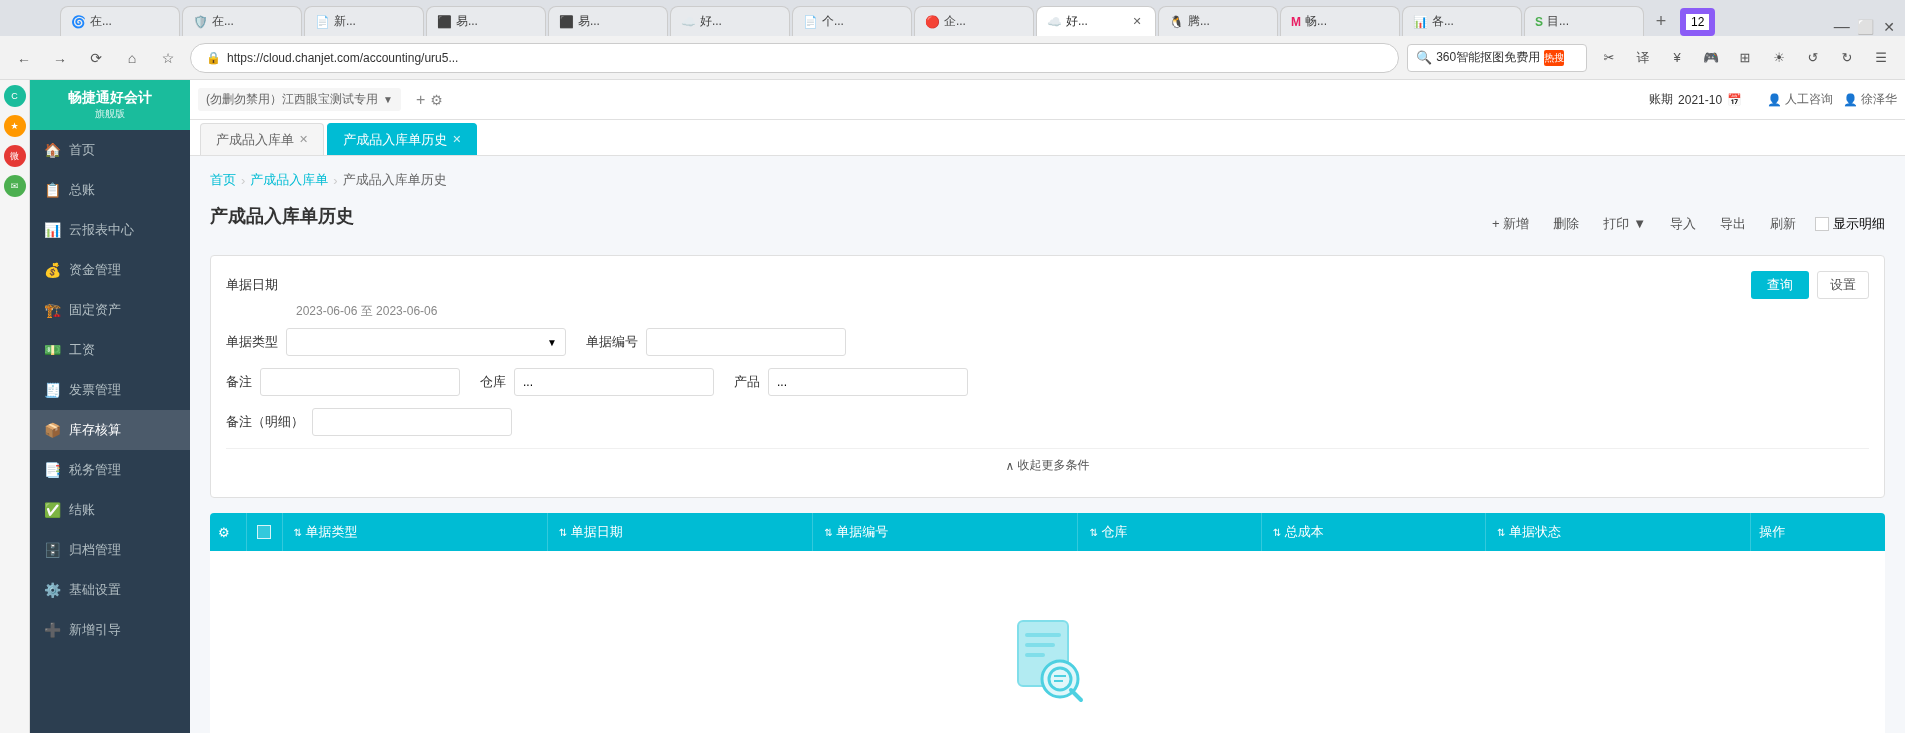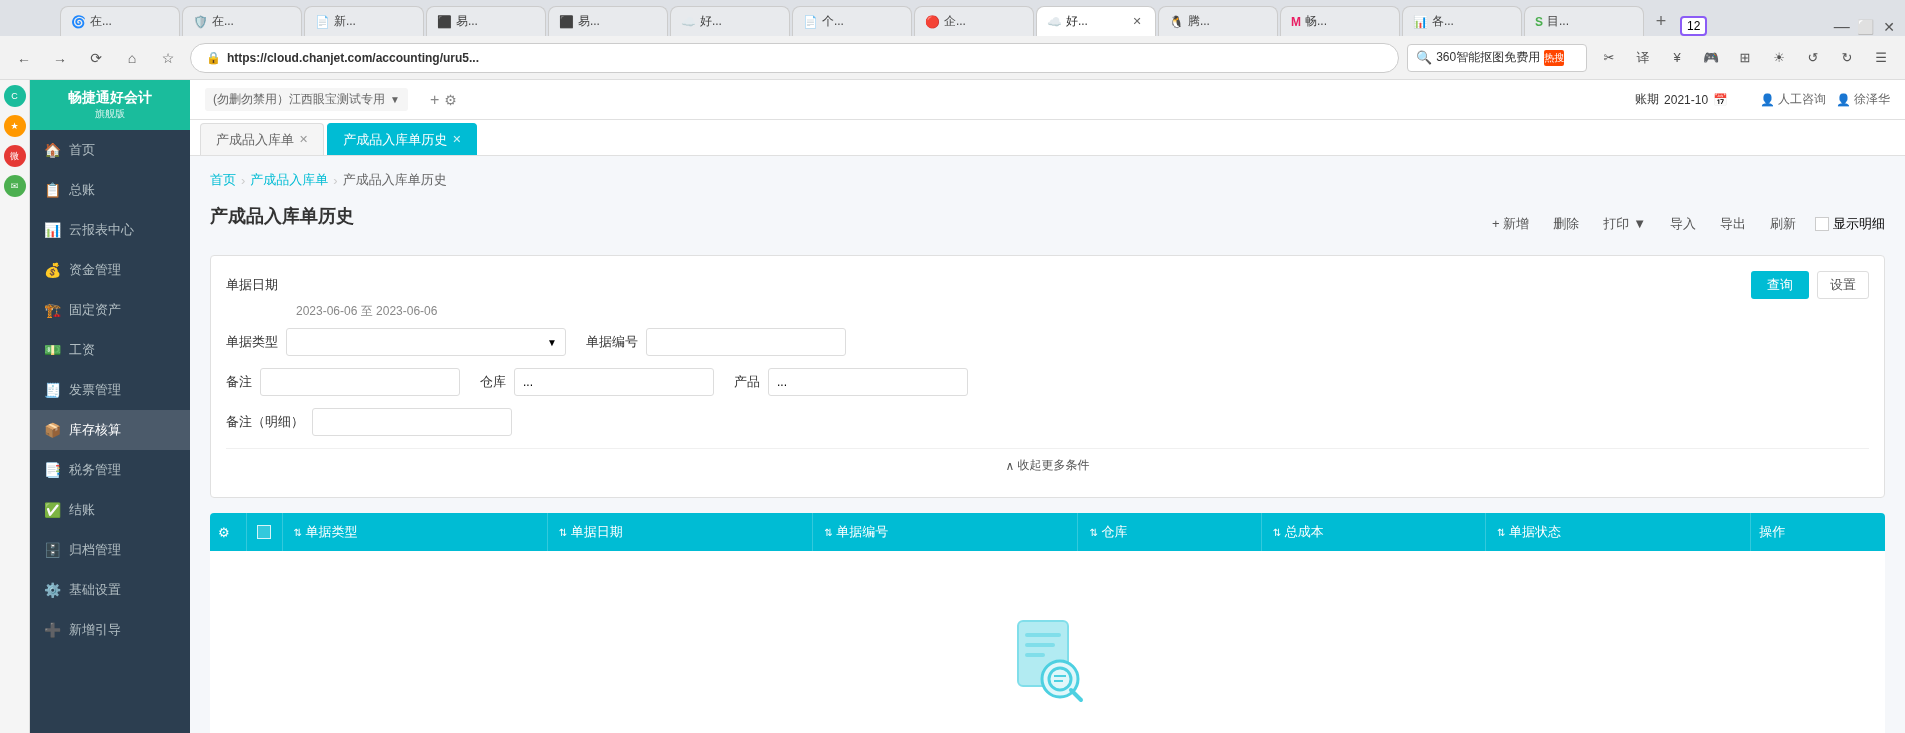--- a/index.html
+++ b/index.html
@@ -7,28 +7,28 @@
 
     
     .browser-frame { width: 100%; height: 733px; display: flex; flex-direction: column; background: #f2f2f2; }
 
     
     .tab-bar { height: 36px; background: #dee1e6; display: flex; align-items: flex-end; padding-left: 60px; position: relative; }
     .tab { height: 30px; min-width: 120px; max-width: 180px; background: #e8eaed; border-radius: 8px 8px 0 0; display: flex; align-items: center; padding: 0 10px; font-size: 12px; color: #444; cursor: pointer; border: 1px solid #ccc; border-bottom: none; margin-right: 2px; overflow: hidden; white-space: nowrap; }
     .tab.active { background: #fff; color: #333; }
     .tab-close { margin-left: auto; width: 16px; height: 16px; display: flex; align-items: center; justify-content: center; border-radius: 50%; font-size: 11px; color: #666; flex-shrink: 0; }
     .tab-new { width: 30px; height: 30px; display: flex; align-items: center; justify-content: center; color: #666; font-size: 18px; cursor: pointer; }
-    .tab-count { background: #fff; border: 2px solid #8b5cf6; border-radius: 4px; padding: 1px 5px; font-size: 12px; margin-left: 4px; }
+    .tab-count { background: #fff; border: 6px solid #8b5cf6; border-radius: 4px; padding: 1px 5px; font-size: 12px; margin-left: 4px; }
     .browser-actions { margin-left: auto; display: flex; align-items: center; padding-right: 10px; gap: 8px; }
 
     
     .address-bar { height: 44px; background: #f2f2f2; display: flex; align-items: center; padding: 0 10px; gap: 8px; border-bottom: 1px solid #ddd; }
     .nav-btn { width: 28px; height: 28px; display: flex; align-items: center; justify-content: center; border-radius: 50%; cursor: pointer; color: #555; font-size: 14px; }
     .address-input { flex: 1; height: 30px; background: #fff; border: 1px solid #ccc; border-radius: 15px; padding: 0 15px; font-size: 12px; color: #333; display: flex; align-items: center; gap: 6px; }
-    .address-text { font-size: 12px; color: #333; font-weight: bold; }
+    .address-text { font-size: 12px; color: #333; }
     .security-icon { color: #1a73e8; font-size: 12px; }
     .toolbar-icons { display: flex; align-items: center; gap: 6px; }
     .toolbar-icon { width: 28px; height: 28px; display: flex; align-items: center; justify-content: center; font-size: 13px; color: #555; cursor: pointer; border-radius: 4px; }
     .hot-tag { background: #ff4500; color: #fff; font-size: 10px; padding: 1px 0; border-radius: 2px; }
 
     
     .app-container { display: flex; flex: 1; height: calc(733px - 80px); }
 
     
     .app-icons { width: 30px; background: #f5f5f5; border-right: 1px solid #ddd; display: flex; flex-direction: column; align-items: center; padding-top: 5px; gap: 8px; }
@@ -41,21 +41,21 @@
     .sidebar-logo-sub { color: rgba(255,255,255,0.8); font-size: 10px; }
     .sidebar-menu { flex: 1; overflow-y: auto; }
     .sidebar-item { height: 40px; display: flex; align-items: center; padding: 0 15px; color: #b2bec3; cursor: pointer; gap: 8px; font-size: 13px; }
     .sidebar-item.active { background: rgba(255,255,255,0.15); color: #fff; }
     .sidebar-item-icon { width: 16px; height: 16px; display: flex; align-items: center; justify-content: center; font-size: 14px; flex-shrink: 0; }
 
     
     .main-content { flex: 1; display: flex; flex-direction: column; background: #f5f7fa; overflow: hidden; }
 
     
-    .app-topbar { height: 40px; background: #fff; border-bottom: 1px solid #e0e0e0; display: flex; align-items: center; padding: 0 15px; gap: 22px; }
+    .app-topbar { height: 40px; background: #fff; border-bottom: 1px solid #e0e0e0; display: flex; align-items: center; padding: 0 8px; gap: 15px; }
     .company-selector { display: flex; align-items: center; gap: 5px; font-size: 12px; color: #666; background: #f5f5f5; padding: 3px 8px; border-radius: 3px; cursor: pointer; }
     .period-info { display: flex; align-items: center; gap: 5px; font-size: 12px; color: #333; margin-left: auto; }
     .user-area { display: flex; align-items: center; gap: 10px; margin-left: 10px; }
     .user-btn { font-size: 12px; color: #666; cursor: pointer; display: flex; align-items: center; gap: 3px; }
 
     
     .page-tabs { height: 36px; background: #fff; border-bottom: 1px solid #e0e0e0; display: flex; align-items: flex-end; padding-left: 10px; }
     .page-tab { height: 32px; padding: 0 15px; display: flex; align-items: center; font-size: 13px; cursor: pointer; border-radius: 4px 4px 0 0; color: #666; border: 1px solid transparent; border-bottom: none; gap: 5px; }
     .page-tab.active { background: #00bcd4; color: #fff; border-color: #00bcd4; }
     .page-tab:not(.active) { background: #f5f5f5; border-color: #ddd; margin-right: 3px; }

